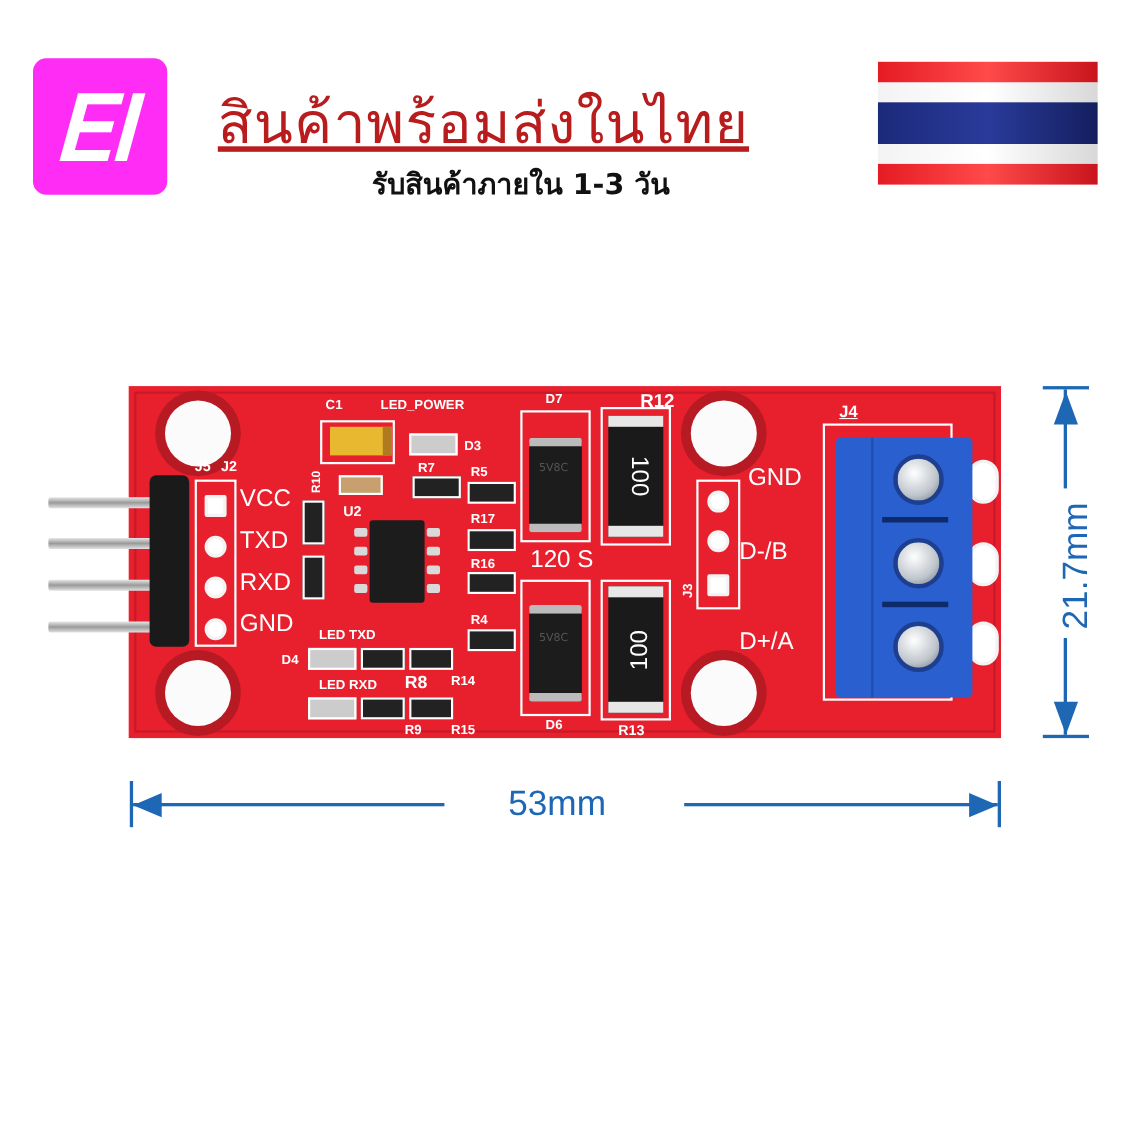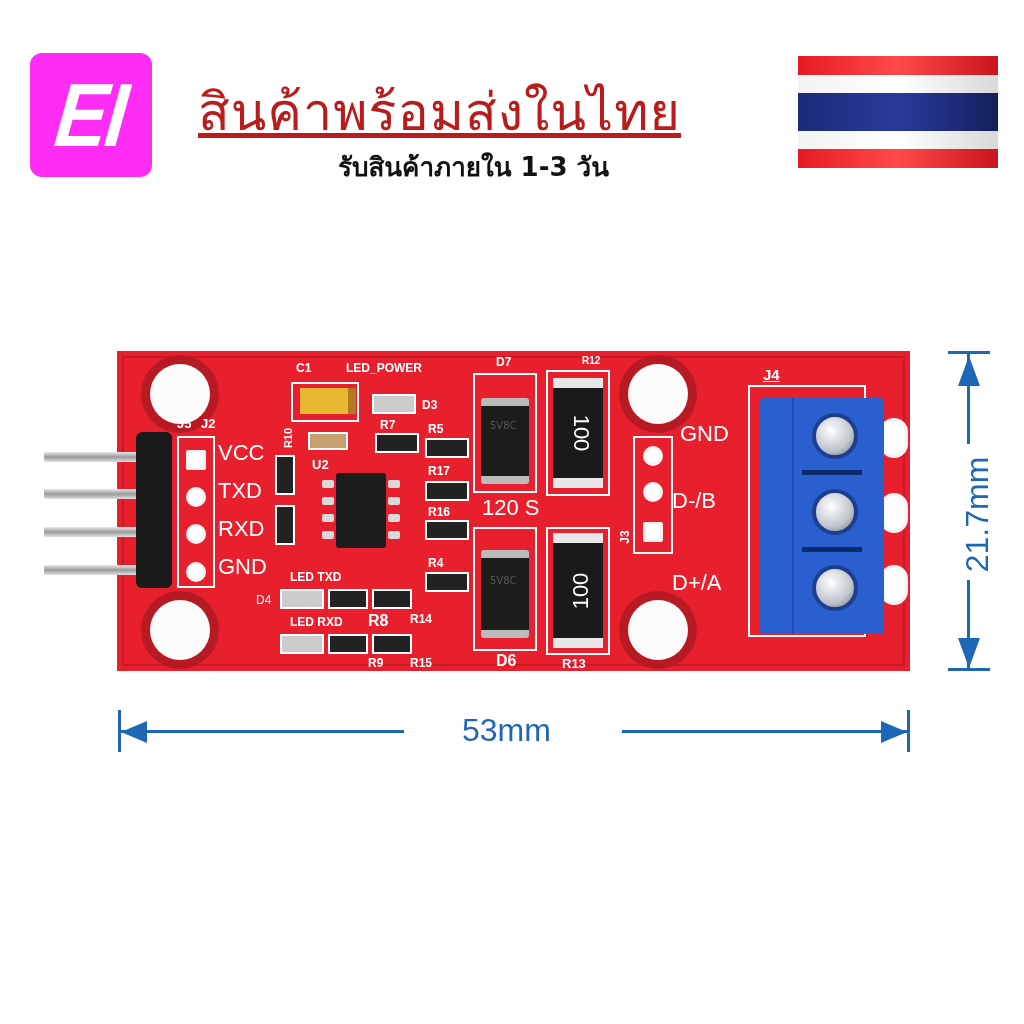--- a/index.html
+++ b/index.html
@@ -96,21 +96,21 @@
 <div class="abs leg" style="left:322px;top:480px;"></div>
 <div class="abs leg" style="left:322px;top:497px;"></div>
 <div class="abs leg" style="left:322px;top:514px;"></div>
 <div class="abs leg" style="left:322px;top:531px;"></div>
 <div class="abs leg" style="left:388px;top:480px;"></div>
 <div class="abs leg" style="left:388px;top:497px;"></div>
 <div class="abs leg" style="left:388px;top:514px;"></div>
 <div class="abs leg" style="left:388px;top:531px;"></div>
 
 <div class="abs silk" style="left:290px;top:570px;font-size:12px;font-weight:bold;">LED  TXD</div>
-<div class="abs silk" style="left:256px;top:593px;font-size:12px;font-weight:normal;">D4</div>
+<div class="abs silk" style="left:256px;top:593px;font-size:12px;font-weight:bold;">D4</div>
 <div class="abs smd" style="left:280px;top:589px;width:44px;height:20px;background:#ccc;"></div>
 <div class="abs smd" style="left:328px;top:589px;width:40px;height:20px;"></div>
 <div class="abs smd" style="left:372px;top:589px;width:40px;height:20px;"></div>
 <div class="abs silk" style="left:368px;top:612px;font-size:16px;font-weight:bold;">R8</div>
 <div class="abs silk" style="left:410px;top:612px;font-size:12px;font-weight:bold;">R14</div>
 <div class="abs silk" style="left:290px;top:615px;font-size:12px;font-weight:bold;">LED  RXD</div>
 <div class="abs silk" style="left:256px;top:638px;font-size:12px;font-weight:bold;margin-top:32px;">D5</div>
 <div class="abs smd" style="left:280px;top:634px;width:44px;height:20px;background:#ccc;"></div>
 <div class="abs smd" style="left:328px;top:634px;width:40px;height:20px;"></div>
 <div class="abs smd" style="left:372px;top:634px;width:40px;height:20px;"></div>
@@ -118,23 +118,23 @@
 <div class="abs silk" style="left:410px;top:656px;font-size:12px;font-weight:bold;">R15</div>
 
 <div class="abs silk" style="left:496px;top:355px;font-size:12px;font-weight:bold;">D7</div>
 <div class="abs silk-box" style="left:473px;top:373px;width:64px;height:120px;"></div>
 <div class="abs chip" style="left:481px;top:398px;width:48px;height:70px;border-top:8px solid #bbb;border-bottom:8px solid #bbb;box-sizing:content-box;"></div>
 <div class="abs" style="left:490px;top:420px;font-size:10px;color:#555;">5V8C</div>
 <div class="abs silk" style="left:482px;top:495px;font-size:22px;">120 S</div>
 <div class="abs silk-box" style="left:473px;top:527px;width:64px;height:124px;"></div>
 <div class="abs chip" style="left:481px;top:550px;width:48px;height:72px;border-top:8px solid #bbb;border-bottom:8px solid #bbb;box-sizing:content-box;"></div>
 <div class="abs" style="left:490px;top:575px;font-size:10px;color:#555;">5V8C</div>
-<div class="abs silk" style="left:496px;top:652px;font-size:16px;font-weight:bold;">D6</div>
+<div class="abs silk" style="left:496px;top:652px;font-size:12px;font-weight:bold;">D6</div>
 
-<div class="abs silk" style="left:562px;top:355px;font-size:10px;font-weight:bold;padding-left:20px;">R12</div>
+<div class="abs silk" style="left:562px;top:355px;font-size:17px;font-weight:bold;padding-left:20px;">R12</div>
 <div class="abs silk-box" style="left:546px;top:370px;width:64px;height:126px;"></div>
 <div class="abs res-big" style="left:553px;top:378px;width:50px;height:110px;"></div>
 <div class="abs silk" style="left:563px;top:420px;font-size:22px;transform:rotate(90deg);">100</div>
 <div class="abs silk-box" style="left:546px;top:527px;width:64px;height:128px;"></div>
 <div class="abs res-big" style="left:553px;top:533px;width:50px;height:115px;"></div>
 <div class="abs silk" style="left:563px;top:578px;font-size:22px;transform:rotate(-90deg);">100</div>
 <div class="abs silk" style="left:562px;top:656px;font-size:13px;font-weight:bold;">R13</div>
 
 <div class="abs silk-box" style="left:633px;top:436px;width:40px;height:118px;"></div>
 <div class="abs pad" style="left:643px;top:446px;"></div>

